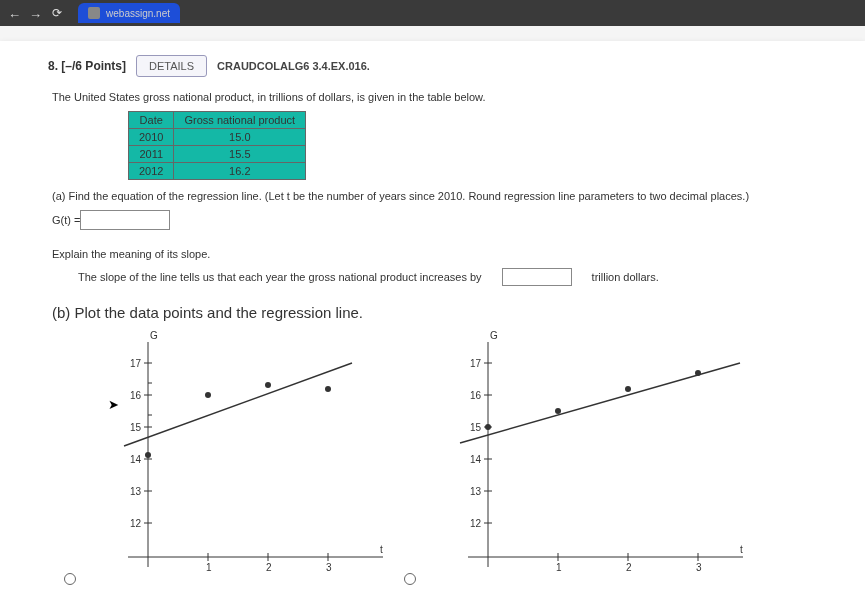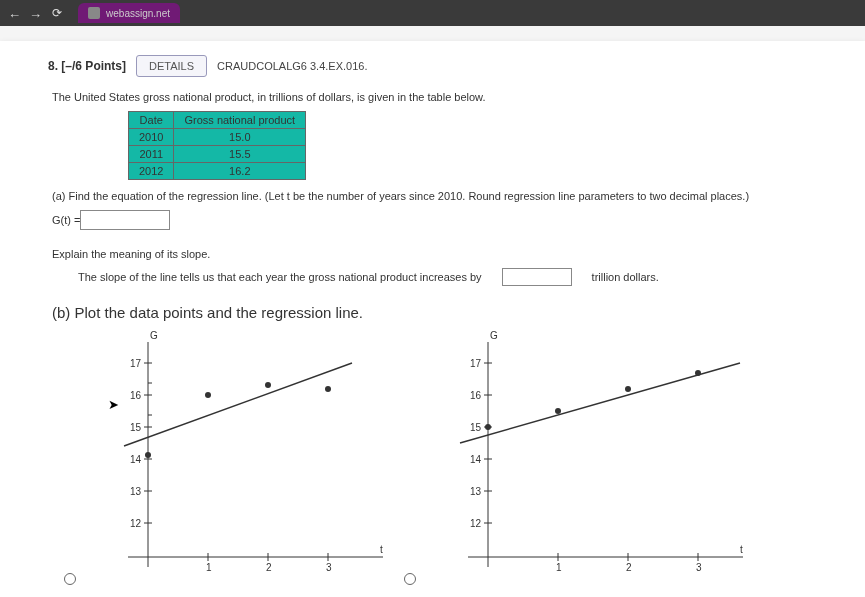--- a/index.html
+++ b/index.html
@@ -19,21 +19,21 @@
       align-items: center;
       padding: 0 8px;
       gap: 10px;
     }
     .nav-arrows { display: flex; gap: 8px; }
     .nav-arrow { color: #ddd; font-size: 13px; cursor: pointer; }
     .reload { color: #ddd; font-size: 12px; cursor: pointer; }
     .tab-area {
       display: flex;
       align-items: center;
-      background: #701a75;
+      background: #1d4ed8;
       border-radius: 6px 6px 0 0;
       padding: 4px 10px;
       font-size: 10px;
       color: #ccc;
       margin-left: 6px;
     }
     .tab-favicon {
       width: 12px; height: 12px;
       background: #888;
       border-radius: 2px;
@@ -56,21 +56,21 @@
     .q-number { font-weight: bold; font-size: 12px; }
     .details-btn {
       border: 1px solid #99b;
       background: #f5f5fa;
       padding: 4px 12px;
       font-size: 11px;
       color: #555;
       border-radius: 3px;
       cursor: pointer;
     }
-    .book-ref { font-weight: normal; font-size: 11px; color: #444; }
+    .book-ref { font-weight: bold; font-size: 11px; color: #444; }
     .intro { font-size: 11px; color: #333; margin-bottom: 8px; margin-left: 4px; }
     .data-table {
       border-collapse: collapse;
       margin: 0 0 10px 80px;
     }
     .data-table th, .data-table td {
       border: 1px solid #666;
       padding: 2px 10px;
       font-size: 11px;
       text-align: center;

